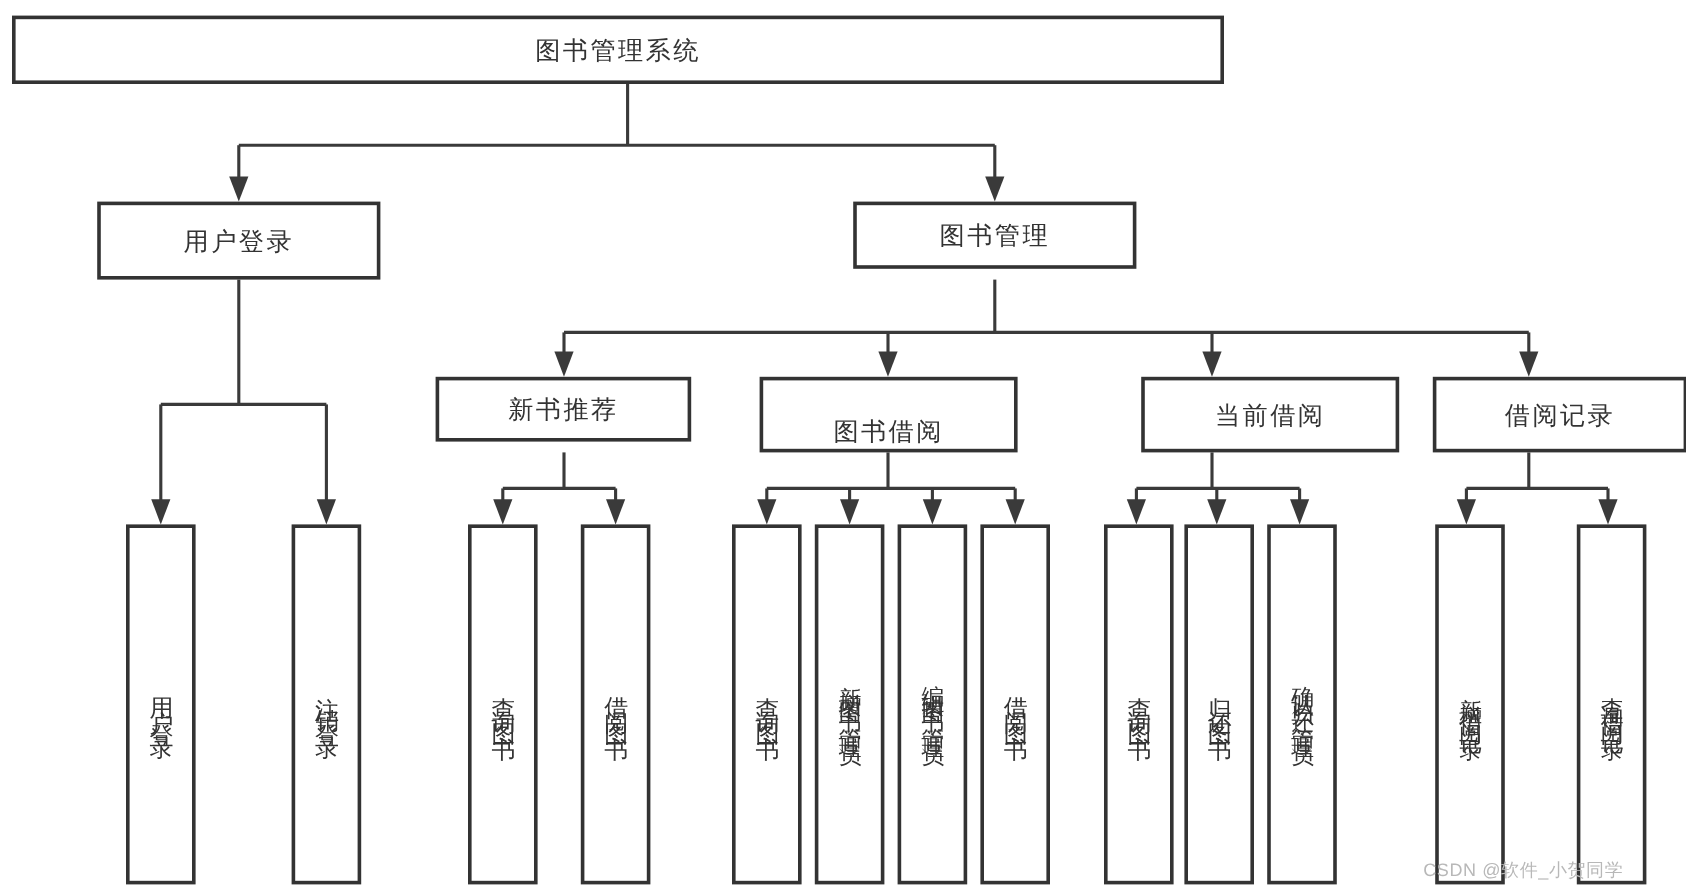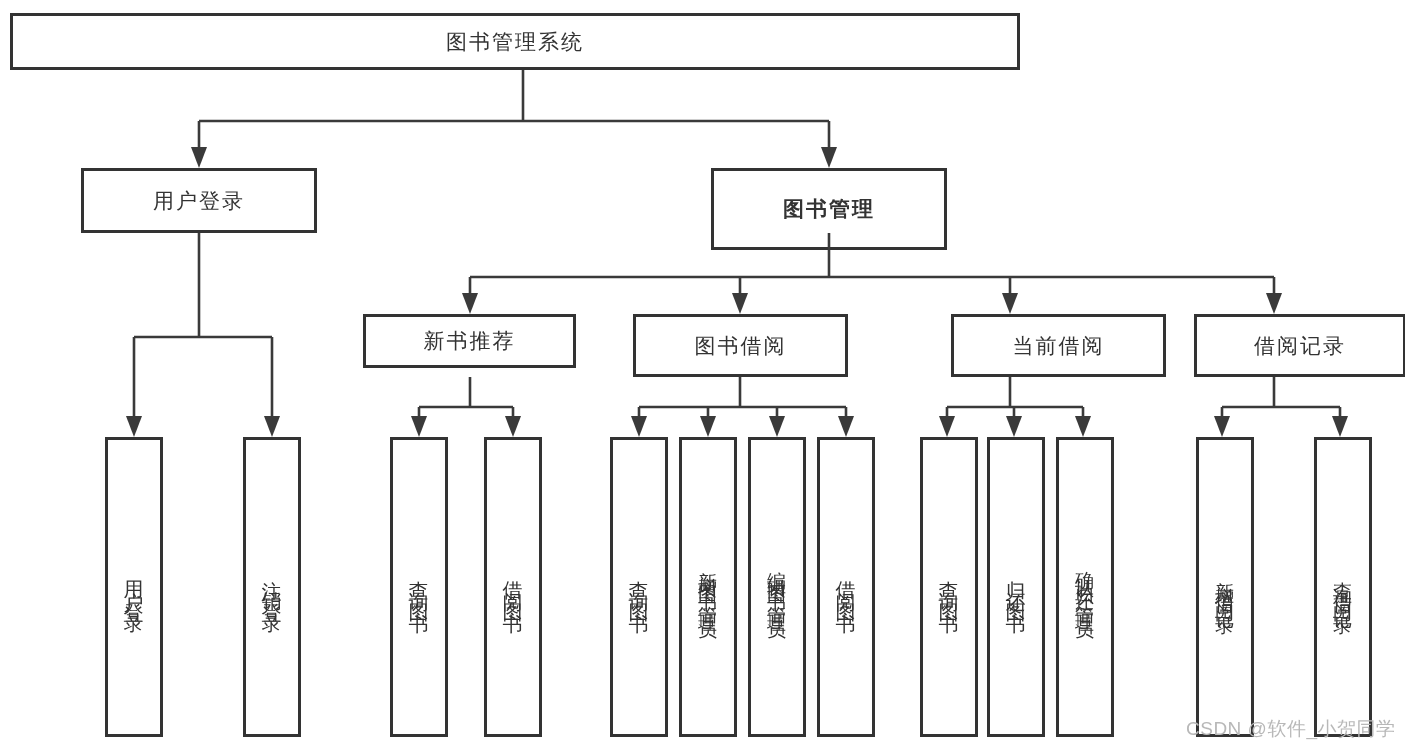--- a/index.html
+++ b/index.html
@@ -55,47 +55,47 @@
   .links line, .links polyline {
     stroke: #3a3a3a;
     stroke-width: 2.6;
     fill: none;
   }
   .links polygon { fill: #3a3a3a; stroke: none; }
   .watermark {
     position: absolute;
     left: 1186px;
     top: 716px;
-    font-size: 19px;
+    font-size: 15px;
     color: #b8b8b8;
     letter-spacing: 0.5px;
     z-index: 3;
     white-space: nowrap;
   }
 </style>
 </head>
 <body>
 
 <div class="canvas">
 
   <div class="hnode" style="left:10px; top:13px; width:1010px; height:57px;">
     <span>图书管理系统</span>
   </div>
 
   <div class="hnode" style="left:81px; top:168px; width:236px; height:65px;">
     <span>用户登录</span>
   </div>
-  <div class="hnode" style="left:711px; top:168px; width:236px; height:82px;font-weight:bold;">
+  <div class="hnode" style="left:711px; top:168px; width:236px; height:56px;">
     <span>图书管理</span>
   </div>
 
   <div class="hnode" style="left:363px; top:314px; width:213px; height:54px;">
     <span>新书推荐</span>
   </div>
-  <div class="hnode" style="left:633px; top:314px; width:215px; height:63px;">
+  <div class="hnode" style="left:633px; top:314px; width:215px; height:63px;align-items:flex-end;">
     <span>图书借阅</span>
   </div>
   <div class="hnode" style="left:903px; top:314px; width:215px; height:63px;margin-left:48px;">
     <span>当前借阅</span>
   </div>
   <div class="hnode" style="left:1194px; top:314px; width:212px; height:63px;">
     <span>借阅记录</span>
   </div>
 
   <div class="vnode" style="left:105px; top:437px; width:58px; height:300px;">

